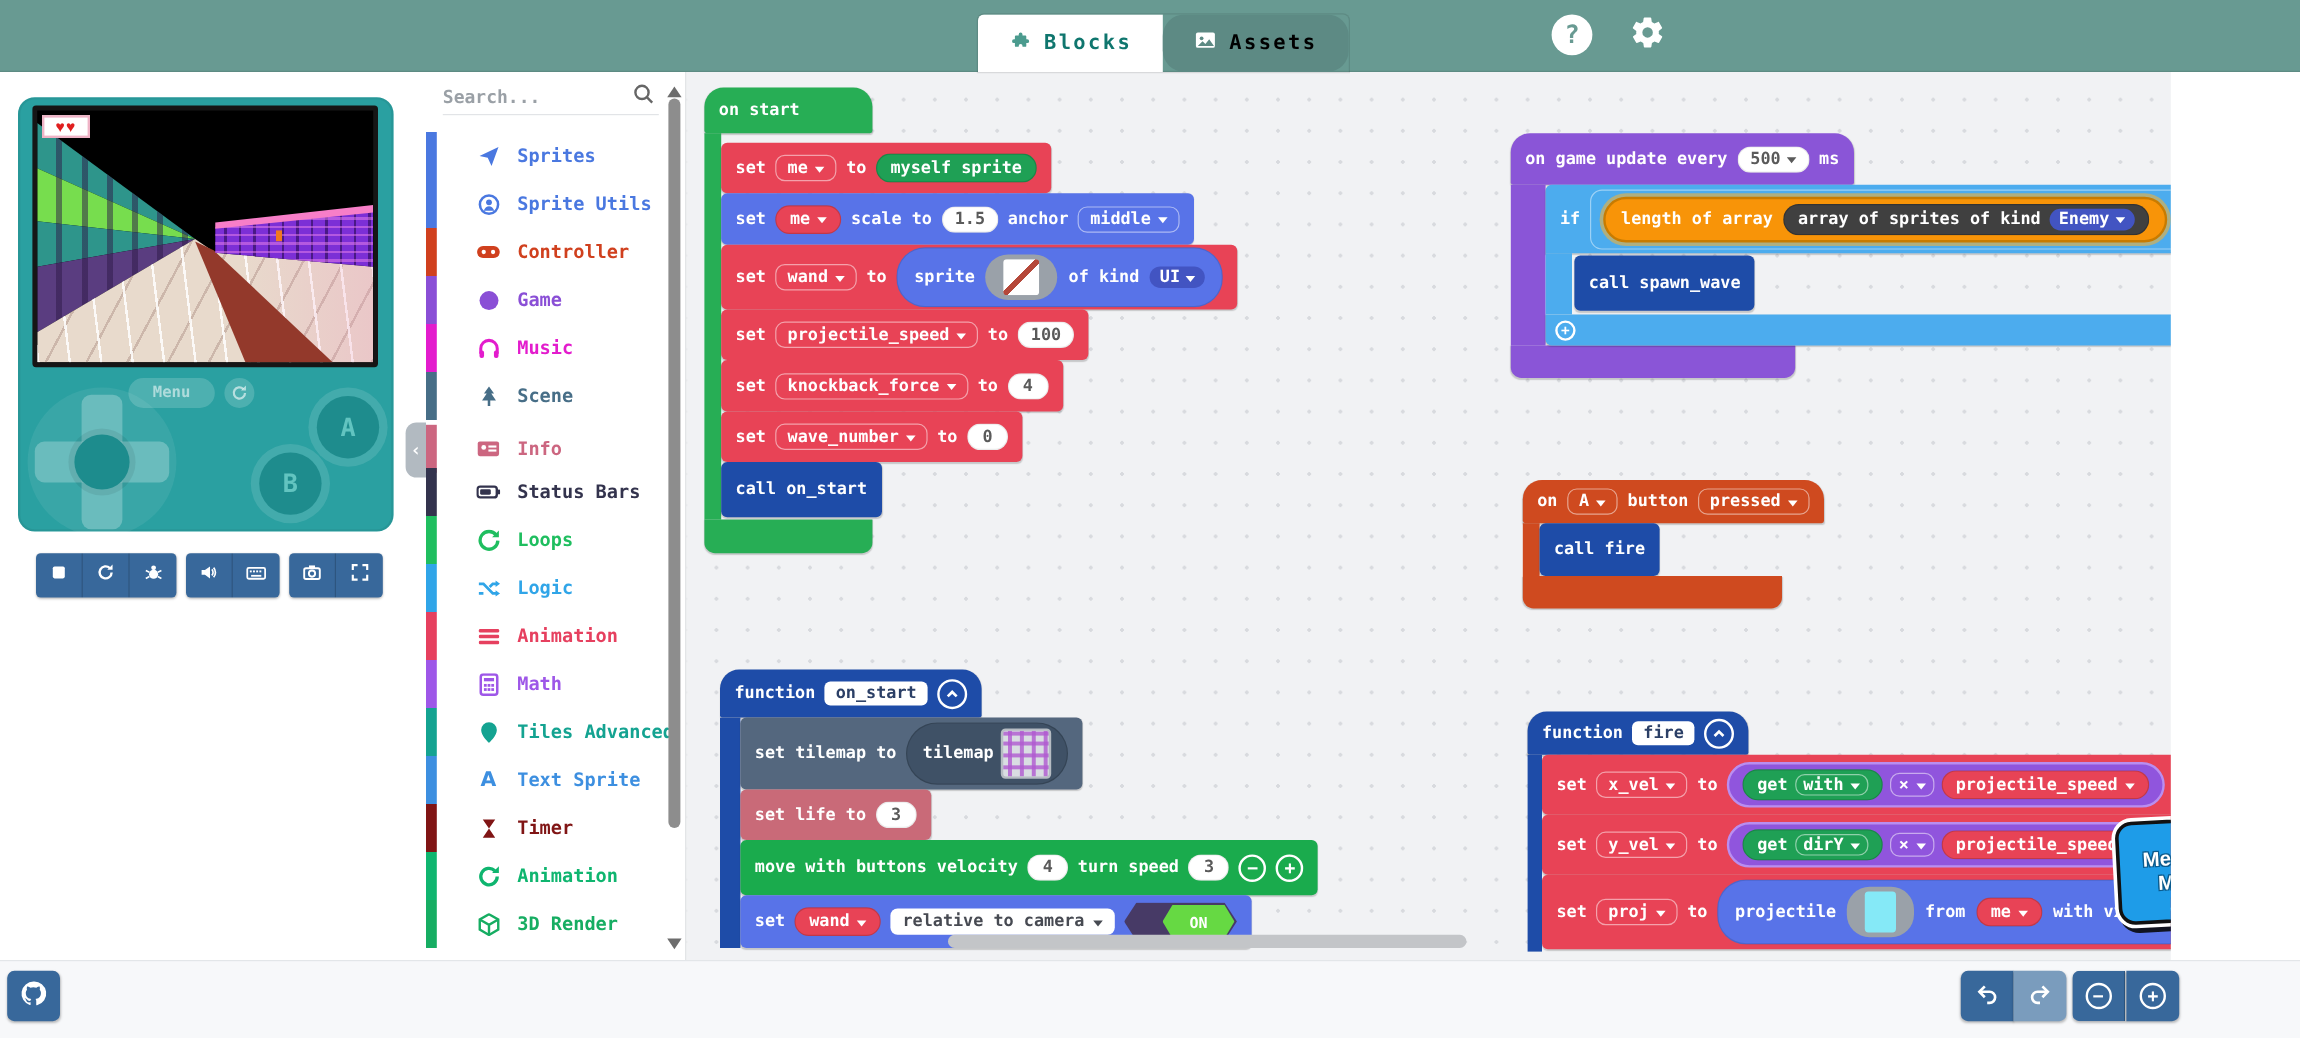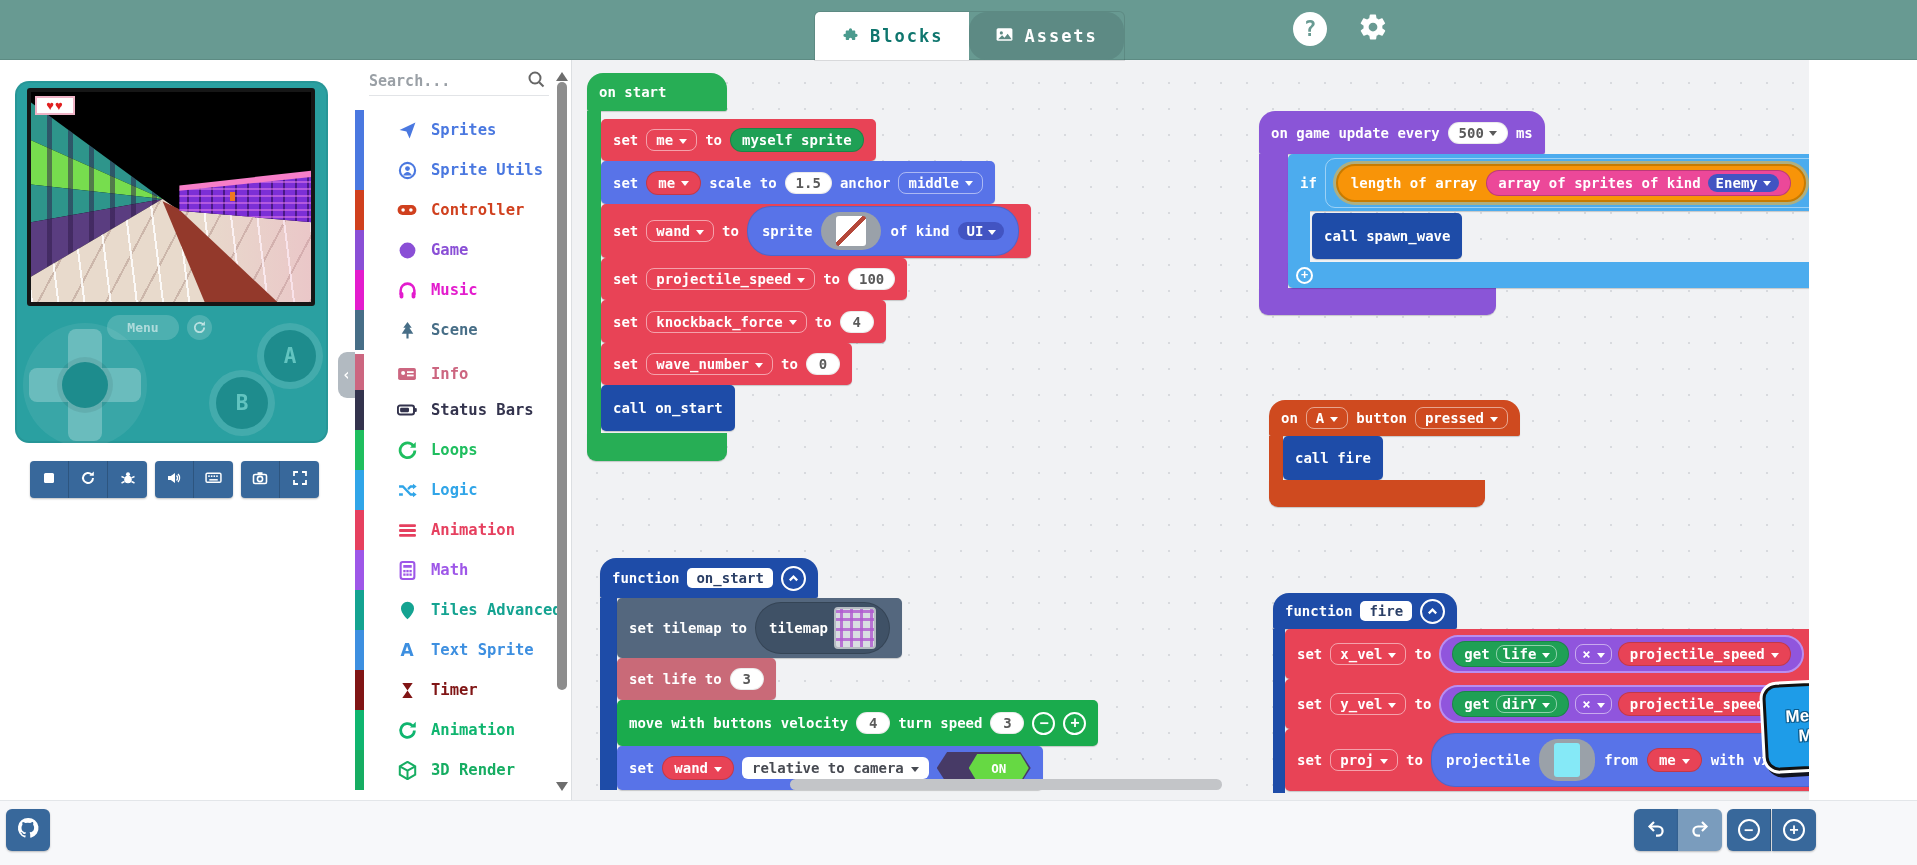--- a/index.html
+++ b/index.html
@@ -5,21 +5,21 @@
   * { box-sizing: border-box; margin: 0; padding: 0; }
   body { font-family: "Liberation Sans", sans-serif; background:#fff; }
   #app { position: relative; width: 1917px; height: 865px; overflow: hidden; background:#fff; }
   .mono { font-family: "DejaVu Sans Mono", monospace; font-weight: bold; }
 
   
   #topbar { position:absolute; left:0; top:0; width:1917px; height:60px; background:#689a92; border-bottom:1px solid #5d8b83; z-index:30; }
   #tabgroup { position:absolute; left:815px; top:12px; height:48px; display:flex; border-radius:5px 5px 0 0; overflow:hidden; box-shadow:0 0 0 1px rgba(0,0,0,.10); }
   .tab { display:flex; align-items:center; gap:10px; padding:0 26px; font:bold 17px "DejaVu Sans Mono",monospace; letter-spacing:2px; cursor:default; }
   .tab.active { background:#fff; color:#0f766e; }
-  .tab.inactive { background:#5d8a84; color:#ffffff;border-radius:18px; }
+  .tab.inactive { background:#5d8a84; color:#000000;border-radius:18px; }
   .tb-round { position:absolute; display:flex; align-items:center; justify-content:center; }
   #help-btn { left:1293px; top:12px; width:34px; height:34px; background:#fff; border-radius:50%; color:#689a92; font:bold 21px "DejaVu Sans Mono",monospace; }
 
   
   #simpanel { position:absolute; left:0; top:60px; width:355px; height:740px; background:#fff; }
   #console { position:absolute; left:15px; top:21px; width:313px; height:362px; background:#2aa0a1; border-radius:14px; box-shadow: inset 0 0 0 2px rgba(0,0,0,.06); }
   #screen { position:absolute; left:12px; top:7px; width:288px; height:218px; background:#000; border:4px solid #161616; border-radius:3px; overflow:hidden; }
   .scene-shape { position:absolute; inset:0; }
   #hearts { position:absolute; left:4px; top:4px; width:40px; height:19px; background:#fff; border:2px solid #efb3c6; display:flex; align-items:center; justify-content:center; color:#e01f1f; font-size:13px; letter-spacing:1px; z-index:5; }
   #menu-pill { position:absolute; left:92px; top:234px; width:72px; height:25px; background:rgba(255,255,255,.17); border-radius:13px; display:flex; align-items:center; justify-content:center; color:rgba(255,255,255,.55); font:bold 13px "DejaVu Sans Mono",monospace; }
@@ -70,21 +70,21 @@
   .num { display:inline-flex; align-items:center; justify-content:center; gap:5px; background:#fff; color:#5a5a5a; border-radius:15px; padding:2px 10px; min-width:34px; border:1.5px solid rgba(0,0,0,.08); }
   .wrect { display:inline-flex; align-items:center; gap:7px; background:#fff; color:#474a52; border-radius:6px; padding:3px 10px; }
   .kindpill { display:inline-flex; align-items:center; gap:5px; background:#4254c2; border-radius:9px; padding:1px 8px; }
   .cr { width:0; height:0; border-left:4.5px solid transparent; border-right:4.5px solid transparent; border-top:5px solid currentColor; display:inline-block; margin-top:2px; }
   .boval { display:inline-flex; align-items:center; gap:9px; background:#5873e8; border-radius:24px; padding:5px 14px; border:1.5px solid rgba(0,0,0,.12); }
   .imgoval { display:inline-flex; align-items:center; justify-content:center; background:#9aa1a9; border-radius:19px; padding:4px 15px; }
   .spriteimg { width:30px; height:30px; background:#fff; border-radius:3px; background-image:linear-gradient(135deg, transparent 45%, #b5483a 45%, #b5483a 55%, transparent 55%); }
   .projimg { width:26px; height:34px; background:#85e9f7; border-radius:3px; }
   .hexwrap { display:flex; align-items:center; gap:9px; border:1.5px solid rgba(255,255,255,.45); border-radius:10px; padding:5px 10px; }
   .orangepill { display:flex; align-items:center; gap:9px; background:#f89408; border:2px solid #c87b00; border-radius:22px; padding:4px 13px; box-shadow:0 0 0 3px rgba(255,178,40,.55); }
-  .arrpill { display:flex; align-items:center; gap:7px; background:#ec4899; border:1.5px solid rgba(0,0,0,.2); border-radius:17px; padding:3px 11px; }
+  .arrpill { display:flex; align-items:center; gap:7px; background:#404040; border:1.5px solid rgba(0,0,0,.2); border-radius:17px; padding:3px 11px; }
   .fnbox { background:#fff; color:#2b3f66; border-radius:5px; padding:2px 9px; }
   .fncol { width:25px; height:25px; border:2.5px solid #fff; border-radius:50%; display:flex; align-items:center; justify-content:center; }
   .mcirc { width:23px; height:23px; border:2.5px solid #fff; border-radius:50%; display:flex; align-items:center; justify-content:center; font-size:15px; line-height:1; }
   .tilethumb { width:42px; height:42px; background:#d9dde2; border:2px solid #b6bcc3; border-radius:4px;
     background-image: repeating-linear-gradient(0deg, rgba(176,90,208,.8) 0 3px, transparent 3px 10px),
                       repeating-linear-gradient(90deg, rgba(176,90,208,.8) 0 3px, transparent 3px 10px); background-position:4px 4px; }
   .toggle { position:relative; width:94px; height:32px; background:#473a66; clip-path:polygon(11% 0,89% 0,100% 50%,89% 100%,11% 100%,0 50%); display:flex; align-items:center; justify-content:flex-end; }
   .toggle-on { width:60px; height:28px; margin-right:2px; background:#66d943; clip-path:polygon(14% 0,86% 0,100% 50%,86% 100%,14% 100%,0 50%); display:flex; align-items:center; justify-content:center; font-size:12.5px; }
   .pluscirc { width:19px; height:19px; border:2px solid #fff; border-radius:50%; display:flex; align-items:center; justify-content:center; font-size:14px; line-height:1; }
   #h-scroll { position:absolute; left:218px; top:719px; width:432px; height:11px; background:#c3c5c8; border-radius:6px; }
@@ -654,21 +654,21 @@
       <span>set</span>
       <span class="pill">
           <span>x_vel</span>
           <span class="cr"></span>
         </span>
       <span>to</span>
       <span class="oval" style="background:#9055dd; border:2px solid #b98ef0; border-radius:22px; padding:4px 11px;">
         <span class="oval goval">
             <span>get</span>
             <span class="pill" style="padding:0 6px;">
-              <span>life</span>
+              <span>with</span>
               <span class="cr"></span>
             </span>
           </span>
         <span class="pill" style="padding:1px 6px;">
             <span>×</span>
             <span class="cr"></span>
           </span>
         <span class="oval roval">
             <span>projectile_speed</span>
             <span class="cr"></span>

